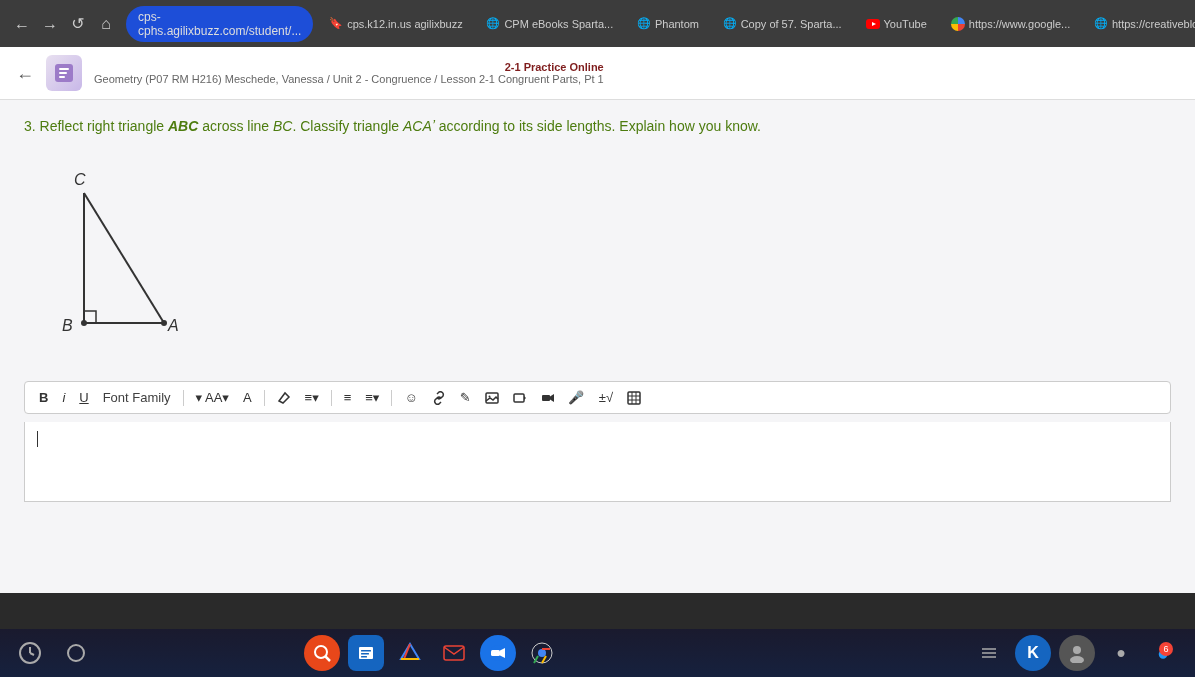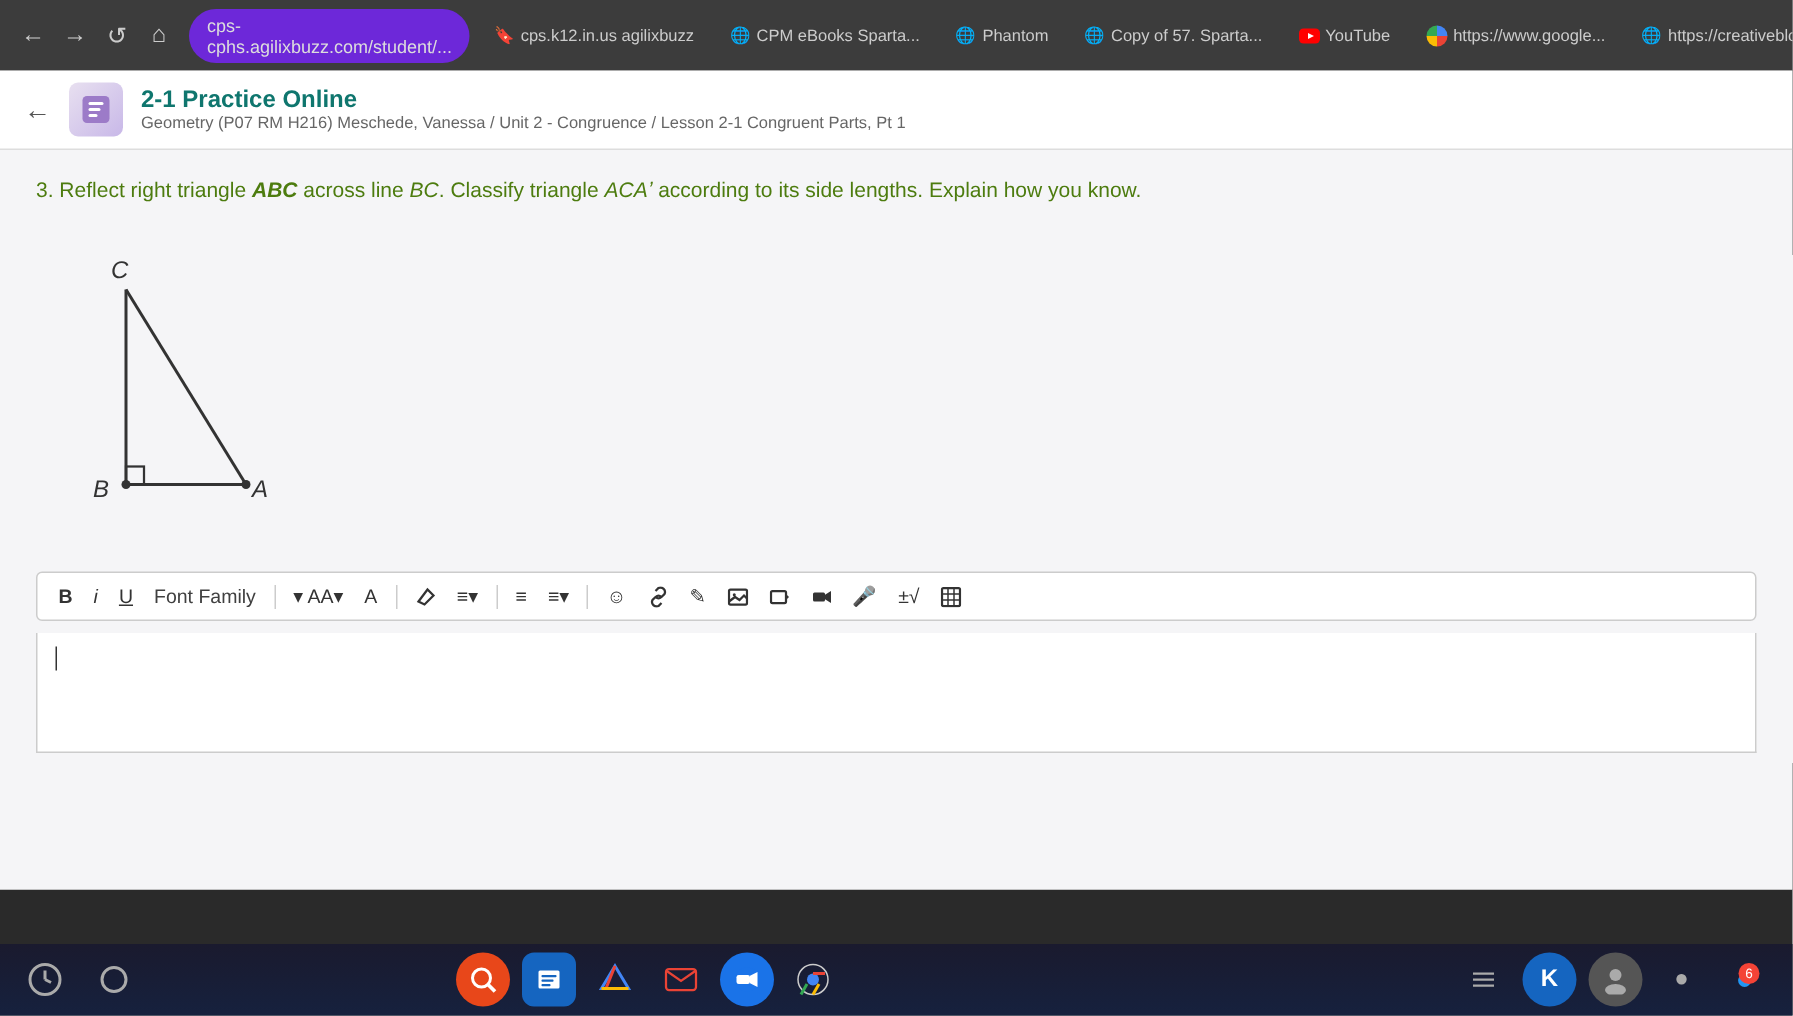--- a/index.html
+++ b/index.html
@@ -32,21 +32,21 @@
       border: none;
       background: transparent;
       color: #ccc;
       font-size: 16px;
       cursor: pointer;
       display: flex;
       align-items: center;
       justify-content: center;
     }
     .address-bar {
-      background: #6d28d9;
+      background: #1d4ed8;
       border-radius: 20px;
       padding: 4px 12px;
       color: #ddd;
       font-size: 12px;
       flex: 1;
       max-width: 400px;
     }
     .tab-item {
       color: #ccc;
       font-size: 11px;
@@ -104,23 +104,24 @@
       display: flex;
       align-items: center;
       justify-content: center;
       font-size: 18px;
     }
     .page-title-block {
       display: flex;
       flex-direction: column;
     }
     .page-title {
-      font-size: 16px;
+      font-size: 11px;
       font-weight: bold;
-      color: #0f766e;
+      color: #7f1d1d;
+      text-align: right;
     }
     .page-subtitle {
       font-size: 11px;
       color: #666;
       text-align: center;
     }
 
     
     .main-area {
       background: #f5f5f7;

